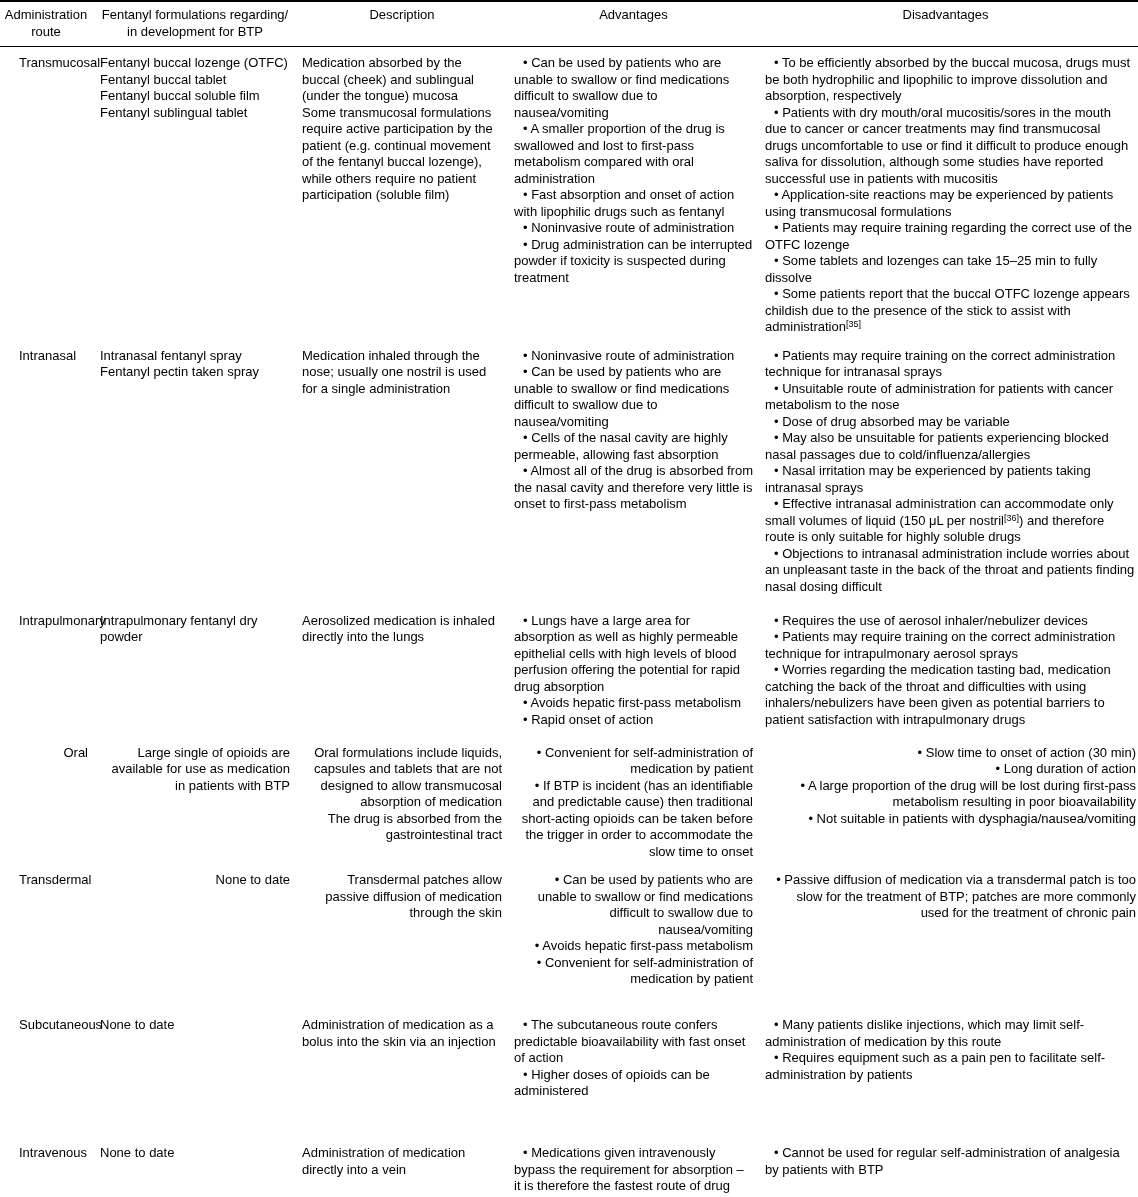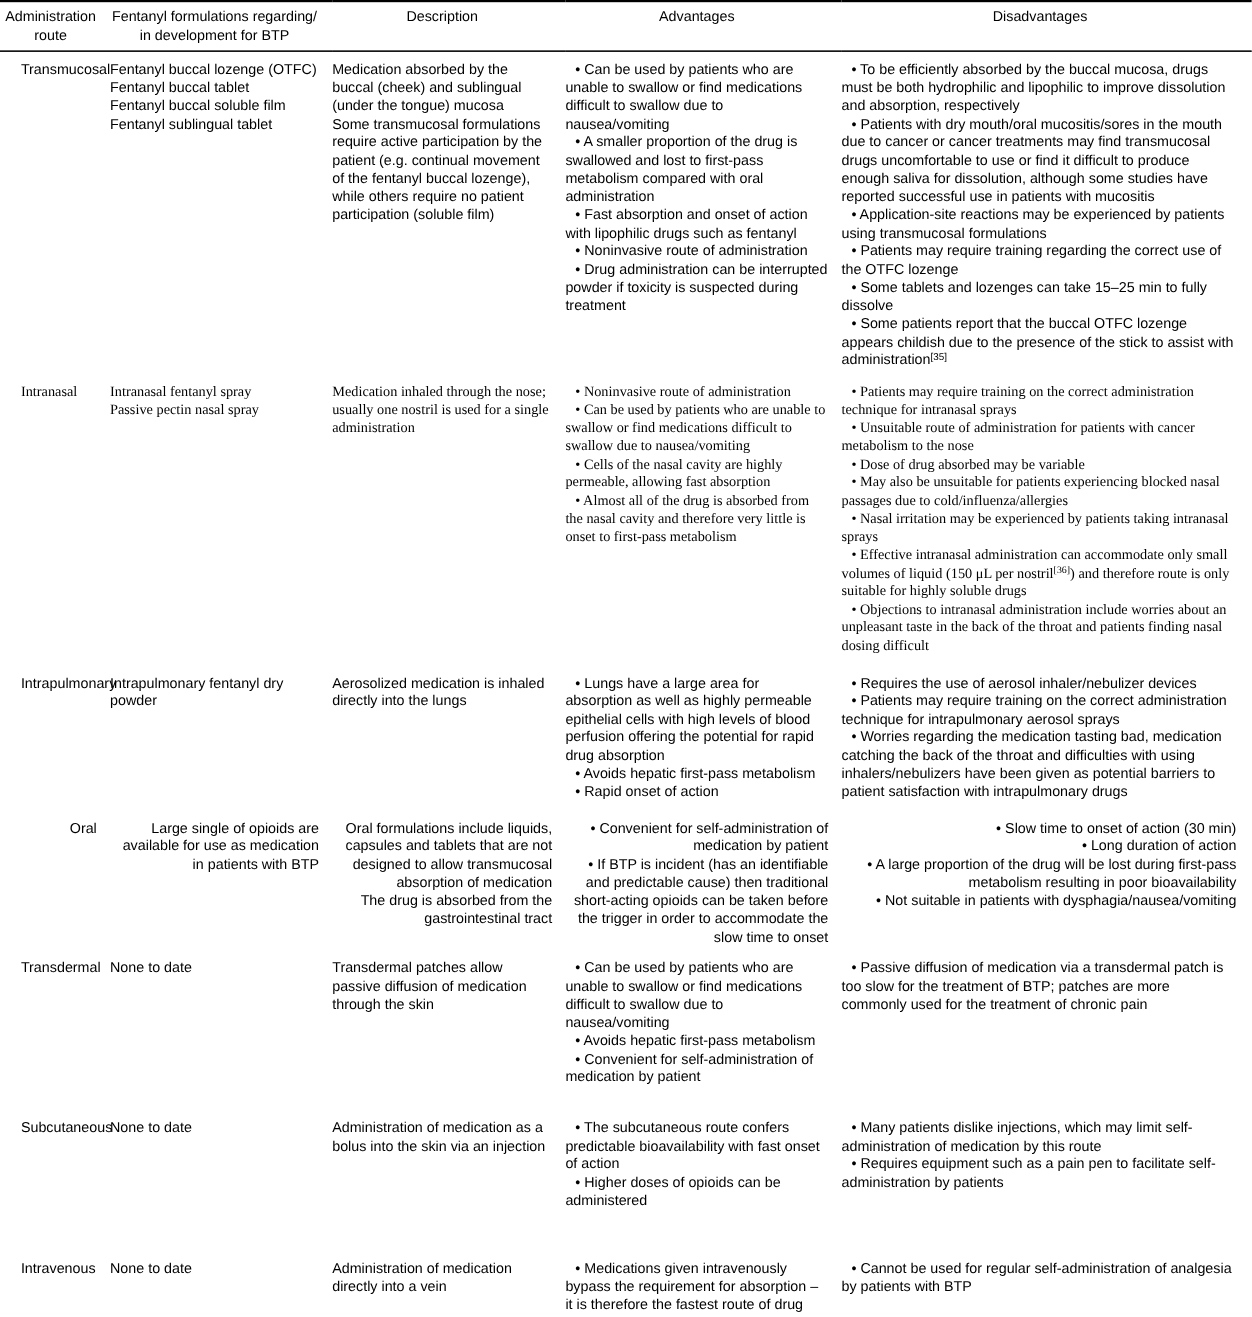--- a/index.html
+++ b/index.html
@@ -36,28 +36,28 @@
     padding: 5px 12px 6px 0;
     border-bottom: 1.5px solid #000;
   }
   thead th:first-child { padding-left: 4px; }
 
   tbody td {
     vertical-align: top;
     padding: 8px 12px 4px 0;
   }
   tbody td:first-child { padding-left: 19px; }
-  tbody td:last-child { padding-right: 14px; }
+  tbody td:last-child { padding-right: 2px; }
 
   
   tbody tr:nth-child(1) { height: 264px; }
-  tbody tr:nth-child(2) { height: 265px; font-family: Liberation Serif, serif; }
+  tbody tr:nth-child(2) { height: 265px; }
   tbody tr:nth-child(3) { height: 132px; }
   tbody tr:nth-child(4) { height: 126px; text-align: right; }
-  tbody tr:nth-child(5) { height: 145px; }
+  tbody tr:nth-child(5) { height: 145px; text-align: right; }
   tbody tr:nth-child(6) { height: 128px; }
   tbody tr:nth-child(7) { height: 62px; }
 
   .text-line, .bullet { margin: 0; }
   .bullet { text-indent: 9px; }
 
   sup {
     font-size: 9px;
     line-height: 0;
     vertical-align: baseline;
@@ -117,21 +117,21 @@
             <div class="bullet">• Some tablets and lozenges can take 15–25 min to fully dissolve</div>
             <div class="bullet">• Some patients report that the buccal OTFC lozenge appears childish due to the presence of the stick to assist with administration<sup>[35]</sup></div>
           </td>
         </tr>
         <tr>
           <td>
             <div class="text-line">Intranasal</div>
           </td>
           <td>
             <div class="text-line">Intranasal fentanyl spray</div>
-            <div class="text-line">Passive pectin nasal spray</div>
+            <div class="text-line">Fentanyl pectin taken spray</div>
           </td>
           <td>
             <div class="text-line">Medication inhaled through the nose; usually one nostril is used for a single administration</div>
           </td>
           <td>
             <div class="bullet">• Noninvasive route of administration</div>
             <div class="bullet">• Can be used by patients who are unable to swallow or find medications difficult to swallow due to nausea/vomiting</div>
             <div class="bullet">• Cells of the nasal cavity are highly permeable, allowing fast absorption</div>
             <div class="bullet">• Almost all of the drug is absorbed from the nasal cavity and therefore very little is onset to first-pass metabolism</div>
           </td>

